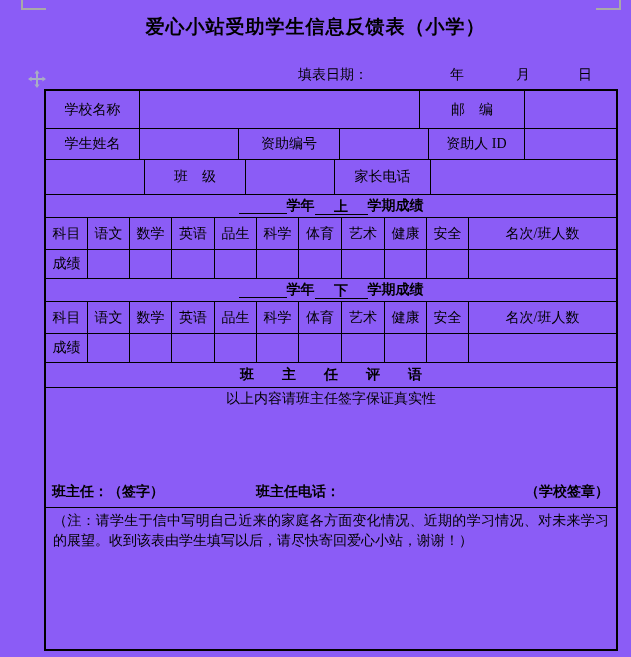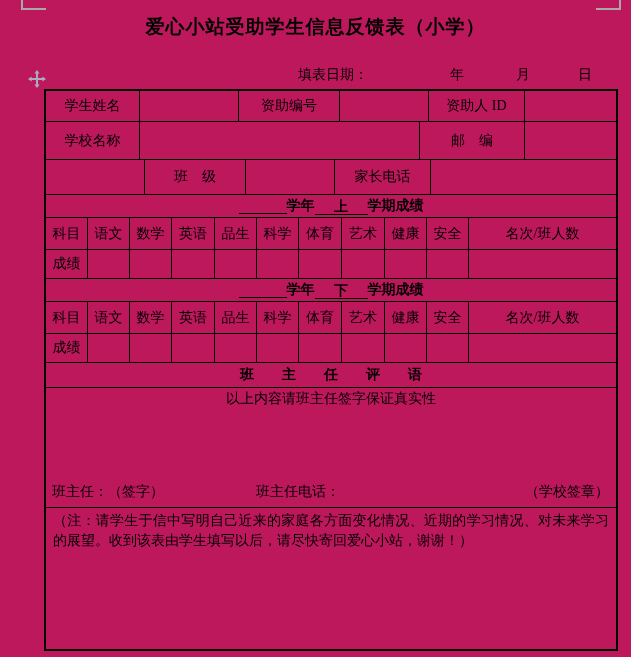--- a/index.html
+++ b/index.html
@@ -1,18 +1,18 @@
 <!DOCTYPE html>
 <html><head>
 <meta charset="utf-8">
 <style>
   * { margin:0; padding:0; box-sizing:border-box; }
   body { width:631px; height:657px; background:#fff; overflow:hidden;
          font-family:"Liberation Serif","DejaVu Serif",serif; color:#000; }
-  .screen { position:relative; width:631px; height:657px; background:#be185d; }
+  .screen { position:relative; width:631px; height:657px; background:#8b5cf6; }
 
   
   .corner { position:absolute; width:25px; height:10px; }
   .corner.tl { left:21px; top:0; border-left:2px solid #a9a9a9; border-bottom:2px solid #a9a9a9; }
   .corner.tr { left:596px; top:0; border-right:2px solid #a9a9a9; border-bottom:2px solid #a9a9a9; }
 
   .doc-title { position:absolute; top:14px; left:0; width:631px; text-align:center;
                font-size:19px; font-weight:bold; letter-spacing:1px; }
 
   .date-line { position:absolute; top:66px; left:0; width:631px; height:20px; font-size:14px; }
@@ -43,21 +43,21 @@
   .blank { display:inline-block; width:48px; border-bottom:1px solid #000; height:15px;
            vertical-align:bottom; }
   .term-box { display:inline-block; width:53px; border-bottom:1px solid #000; text-align:center;
               height:17px; vertical-align:bottom; }
 
   .teacher-header { font-weight:bold; justify-content:center; align-items:center;
                     letter-spacing:28px; text-indent:28px;font-family:Liberation Serif, serif; }
 
   .comment-area { position:relative; display:block; }
   .comment-notice { text-align:center; padding-top:2px; }
-  .sign-bar { position:absolute; left:0; right:0; bottom:6px; display:flex; align-items:baseline; }
+  .sign-bar { position:absolute; left:0; right:0; bottom:6px; display:flex; align-items:baseline;font-weight:bold; }
   .sign-name { margin-left:6px; }
   .sign-phone { margin-left:92px; }
   .sign-seal { margin-left:auto; margin-right:7px; }
 
   .note-area { display:block; padding:3px 7px 0 7px; line-height:19.5px; text-align:justify; }
 </style>
 </head>
 <body>
 
 <div class="screen">
@@ -80,33 +80,33 @@
       <line x1="3" y1="9" x2="15" y2="9"></line>
       <path d="M9 0 L6.4 3.6 L11.6 3.6 Z" stroke="none"></path>
       <path d="M9 18 L6.4 14.4 L11.6 14.4 Z" stroke="none"></path>
       <path d="M0 9 L3.6 6.4 L3.6 11.6 Z" stroke="none"></path>
       <path d="M18 9 L14.4 6.4 L14.4 11.6 Z" stroke="none"></path>
     </g>
   </svg>
 
   <div class="form">
 
+    <div class="row h38">
+      <div class="c w94">学校名称</div>
+      <div class="c w280"></div>
+      <div class="c w105">邮　编</div>
+      <div class="c end"></div>
+    </div>
+
     <div class="row h31">
       <div class="c w94">学生姓名</div>
       <div class="c w99"></div>
       <div class="c w101">资助编号</div>
       <div class="c w89"></div>
       <div class="c w96">资助人 ID</div>
-      <div class="c end"></div>
-    </div>
-
-    <div class="row h38">
-      <div class="c w94">学校名称</div>
-      <div class="c w280"></div>
-      <div class="c w105">邮　编</div>
       <div class="c end"></div>
     </div>
 
     <div class="row h35">
       <div class="c w99"></div>
       <div class="c w101">班　级</div>
       <div class="c w89"></div>
       <div class="c w96">家长电话</div>
       <div class="c end"></div>
     </div>

